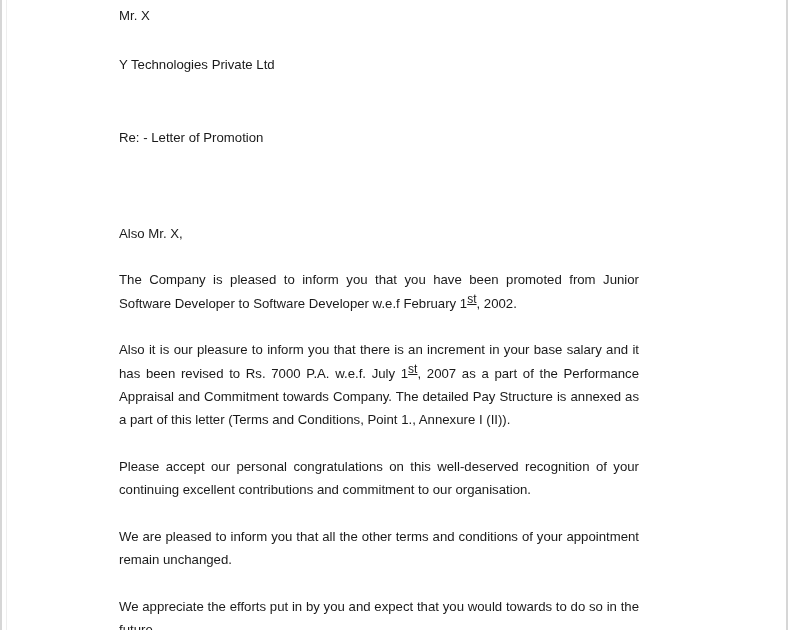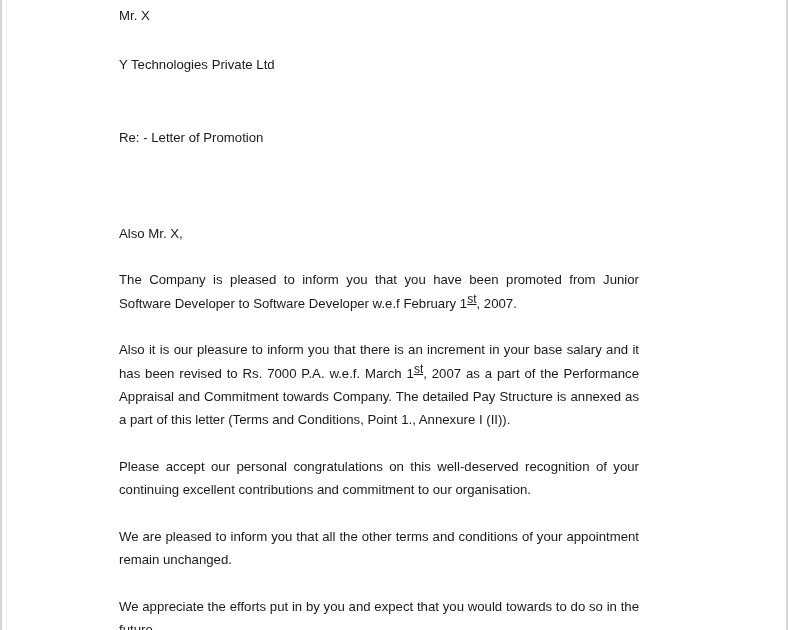--- a/index.html
+++ b/index.html
@@ -71,23 +71,23 @@
 <div class="page-frame">
   <div class="letter">
     <div class="line">Mr. X</div>
     <div class="line">Y Technologies Private Ltd</div>
     <div class="gap"></div>
     <div class="line">Re: - Letter of Promotion</div>
     <div class="gap2"></div>
     <div class="line">Also Mr. X,</div>
     <div class="gap"></div>
 
-    <p class="para"><span>The Company is pleased to inform you that you have been promoted from Junior Software Developer to Software Developer w.e.f February 1</span><sup>st</sup><span>, 2007.</span></p>
+    <p class="para"><span>The Company is pleased to inform you that you have been promoted from Junior Software Developer to Software Developer w.e.f February 1</span><sup>st</sup><span>, 2002.</span></p>
 
-    <p class="para"><span>Also it is our pleasure to inform you that there is an increment in your base salary and it has been revised to Rs. 7000 P.A. w.e.f. March 1</span><sup>st</sup><span>, 2007 as a part of the Performance Appraisal and Commitment towards Company. The detailed Pay Structure is annexed as a part of this letter (Terms and Conditions, Point 1., Annexure I (II)).</span></p>
+    <p class="para"><span>Also it is our pleasure to inform you that there is an increment in your base salary and it has been revised to Rs. 7000 P.A. w.e.f. July 1</span><sup>st</sup><span>, 2007 as a part of the Performance Appraisal and Commitment towards Company. The detailed Pay Structure is annexed as a part of this letter (Terms and Conditions, Point 1., Annexure I (II)).</span></p>
 
     <p class="para">Please accept our personal congratulations on this well-deserved recognition of your continuing excellent contributions and commitment to our organisation.</p>
 
     <p class="para">We are pleased to inform you that all the other terms and conditions of your appointment remain unchanged.</p>
 
     <p class="para">We appreciate the efforts put in by you and expect that you would towards to do so in the future.</p>
 
     <p class="para">Congratulations and best wishes!</p>
   </div>
 </div>

